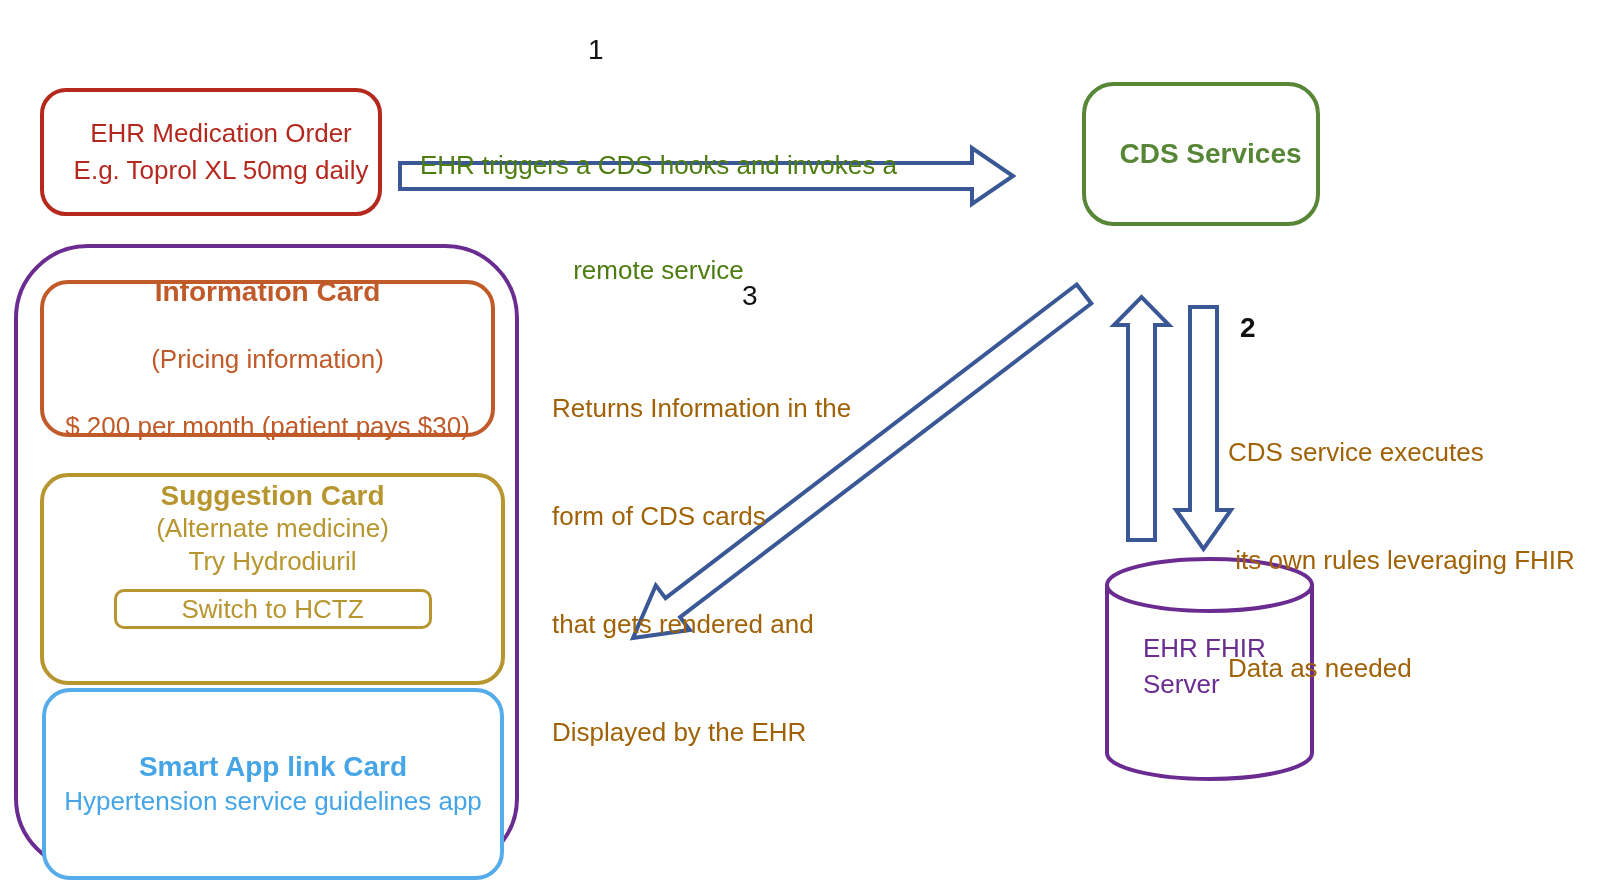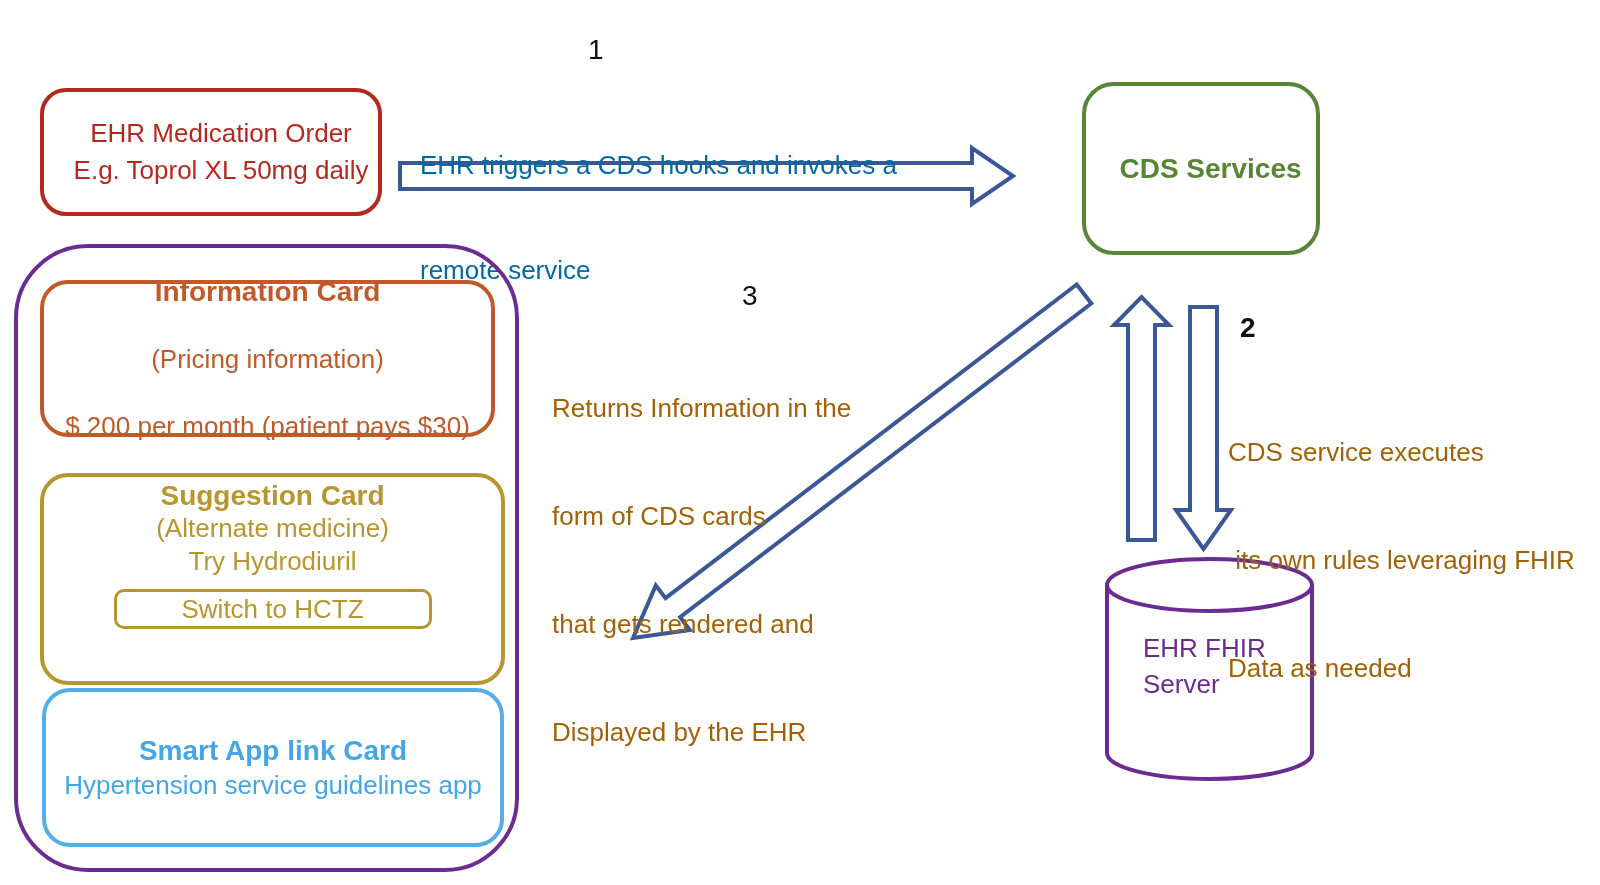--- a/index.html
+++ b/index.html
@@ -14,21 +14,21 @@
   svg.overlay{position:absolute;left:0;top:0;width:1600px;height:885px;pointer-events:none;}
 
   
   .node{box-sizing:border-box;display:flex;flex-direction:column;align-items:center;justify-content:center;text-align:center;background:#ffffff;}
   .ehr-order{
     left:40px;top:88px;width:342px;height:128px;
     border:4px solid #B4281E;border-radius:26px;
     color:#B4281E;font-size:26px;line-height:37px;padding-left:20px;
   }
   .cds-services{
-    left:1082px;top:82px;width:238px;height:173px;
+    left:1082px;top:82px;width:238px;height:144px;
     border:4px solid #578637;border-radius:32px;
     color:#578637;font-size:28px;font-weight:bold;padding-left:19px;
   }
   .cards-container{
     left:14px;top:244px;width:505px;height:628px;
     border:4px solid #6B2C91;border-radius:74px;
     background:transparent;box-sizing:border-box;
   }
   .info-card{
     left:40px;top:280px;width:455px;height:157px;
@@ -42,29 +42,29 @@
     justify-content:flex-start;padding-top:2px;
   }
   .sugg-action{
     box-sizing:border-box;margin-top:11px;
     width:318px;height:40px;
     border:3px solid #B7952F;border-radius:10px;
     display:flex;align-items:center;justify-content:center;
     font-size:26px;color:#B7952F;background:#ffffff;
   }
   .smart-card{
-    left:42px;top:688px;width:462px;height:159px;
+    left:42px;top:688px;width:462px;height:192px;
     border:4px solid #54ACE8;border-radius:28px;
     color:#45A5E6;font-size:26px;line-height:35px;
   }
   .card-title{font-weight:bold;font-size:28px;}
 
   
   .step-num{font-size:28px;color:#111111;}
-  .blue-text{color:#0369a1;font-size:26px;line-height:35px;white-space:pre;}
+  .blue-text{color:#4d7c0f;font-size:26px;line-height:35px;white-space:pre;text-align:center;}
   .purple-text{color:#a16207;font-size:26px;line-height:36px;white-space:pre;}
   .bold{font-weight:bold;}
 
   .cyl-label{
     left:1143px;top:630px;
     color:#6B2C91;font-size:26px;line-height:36px;
   }
 </style>
 </head>
 <body>

